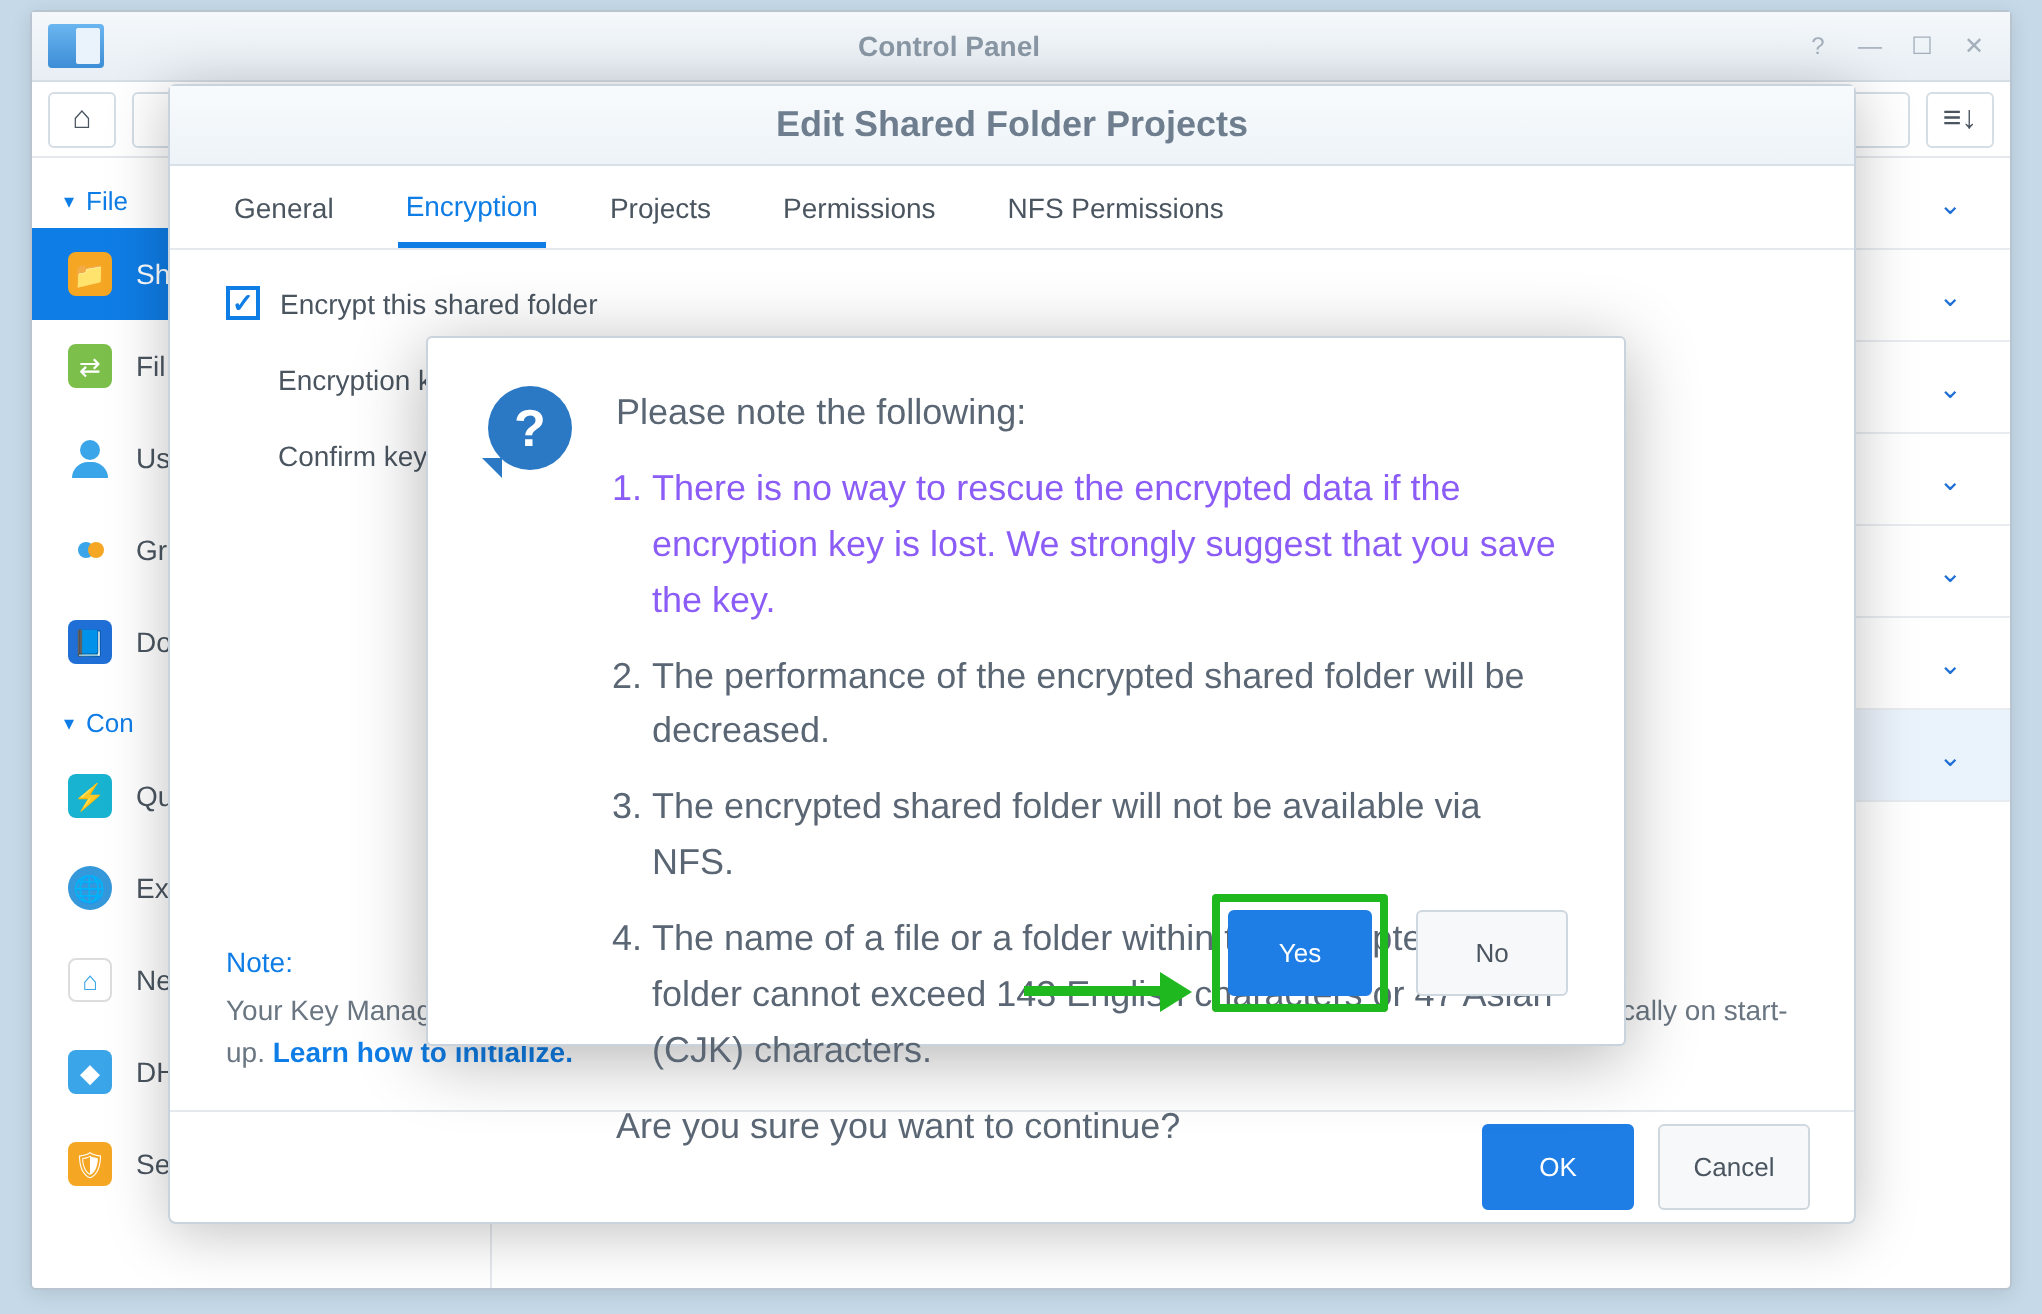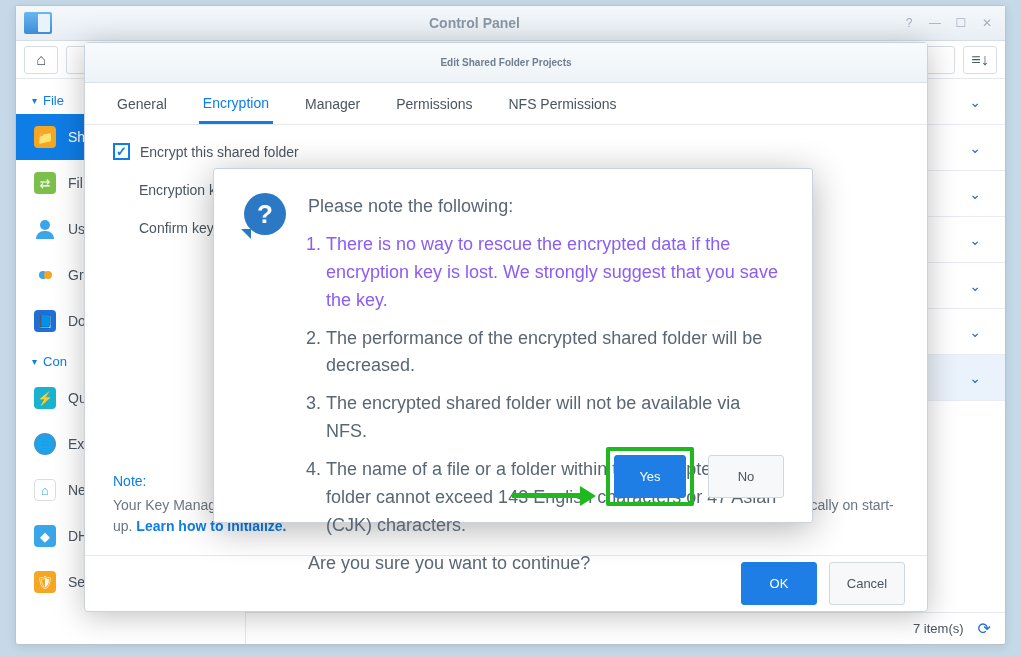--- a/index.html
+++ b/index.html
@@ -37,21 +37,21 @@
 
 .content-area { flex: 1; position: relative; }
 .accordion-row { border-bottom: 1px solid #e8ecf0; height: 46px; display:flex; align-items:center; justify-content:flex-end; padding-right: 24px; }
 .chevron { color:#1f6fd6; font-size:14px; }
 .accordion-row.sel { background:#eaf2fb; }
 .status-bar { position:absolute; bottom:0; right:0; left:0; height:32px; border-top:1px solid #e5e9ed; display:flex; align-items:center; justify-content:flex-end; padding-right:14px; gap:14px; color:#4a5560; font-size:13px;}
 .refresh { color:#1f6fd6; cursor:pointer; font-size:16px; }
 
 
 .dialog1 { position:absolute; left:84px; top:42px; width:844px; height:570px; background:#fff; border:1px solid #c9d3dd; border-radius:4px; box-shadow:0 4px 30px rgba(0,0,0,0.25); }
-.dialog1-header { height:40px; background:linear-gradient(#f8fbfd,#edf3f8); border-bottom:1px solid #d8e0e8; display:flex; align-items:center; justify-content:center; color:#6f7e8e; font-weight:600; font-size:10px; }
+.dialog1-header { height:40px; background:linear-gradient(#f8fbfd,#edf3f8); border-bottom:1px solid #d8e0e8; display:flex; align-items:center; justify-content:center; color:#6f7e8e; font-weight:600; font-size:18px; }
 .tabs { display:flex; gap:28px; padding:0 28px; height:42px; align-items:center; border-bottom:1px solid #e5e9ed; font-size:14px; }
 .tab { color:#4a5560; cursor:pointer; padding:10px 4px; }
 .tab.active { color:#0f7de6; border-bottom:3px solid #0f7de6; margin-bottom:-1px; font-weight:500;}
 .dialog1-body { padding: 18px 28px; color:#4a5560; font-size:14px; }
 .checkbox-row { display:flex; align-items:center; gap:10px; }
 .chk { width:17px; height:17px; border:2px solid #0f7de6; display:flex; align-items:center; justify-content:center; color:#0f7de6; font-size:13px; font-weight:bold; }
 .field-row { display:flex; align-items:center; margin-top:16px; margin-left:26px; gap:20px;}
 .field-label { width:140px; }
 .pwd-input { width:178px; height:28px; border:1px solid #cfd7df; border-radius:2px; padding:0 8px; font-size:14px; letter-spacing:2px; }
 .note-section { position:absolute; left:28px; bottom:74px; right:28px; font-size:14px; }
@@ -166,34 +166,30 @@
         </div>
       <div class="accordion-row">
           <span class="chevron">⌄</span>
         </div>
       <div class="accordion-row">
           <span class="chevron">⌄</span>
         </div>
       <div class="accordion-row sel">
           <span class="chevron">⌄</span>
         </div>
-      <div class="status-bar">
-        <span>7 item(s)</span>
-        <span class="refresh">⟳</span>
-      </div>
     </div>
   </div>
 </div>
 
 <div class="dialog1">
   <div class="dialog1-header">Edit Shared Folder Projects</div>
   <div class="tabs">
     <div class="tab">General</div>
     <div class="tab active">Encryption</div>
-    <div class="tab">Manager</div>
+    <div class="tab">Projects</div>
     <div class="tab">Permissions</div>
     <div class="tab">NFS Permissions</div>
   </div>
   <div class="dialog1-body">
     <div class="checkbox-row">
       <div class="chk">✓</div>
       <span>Encrypt this shared folder</span>
     </div>
     <div class="field-row">
       <div class="field-label">Encryption key:</div>

